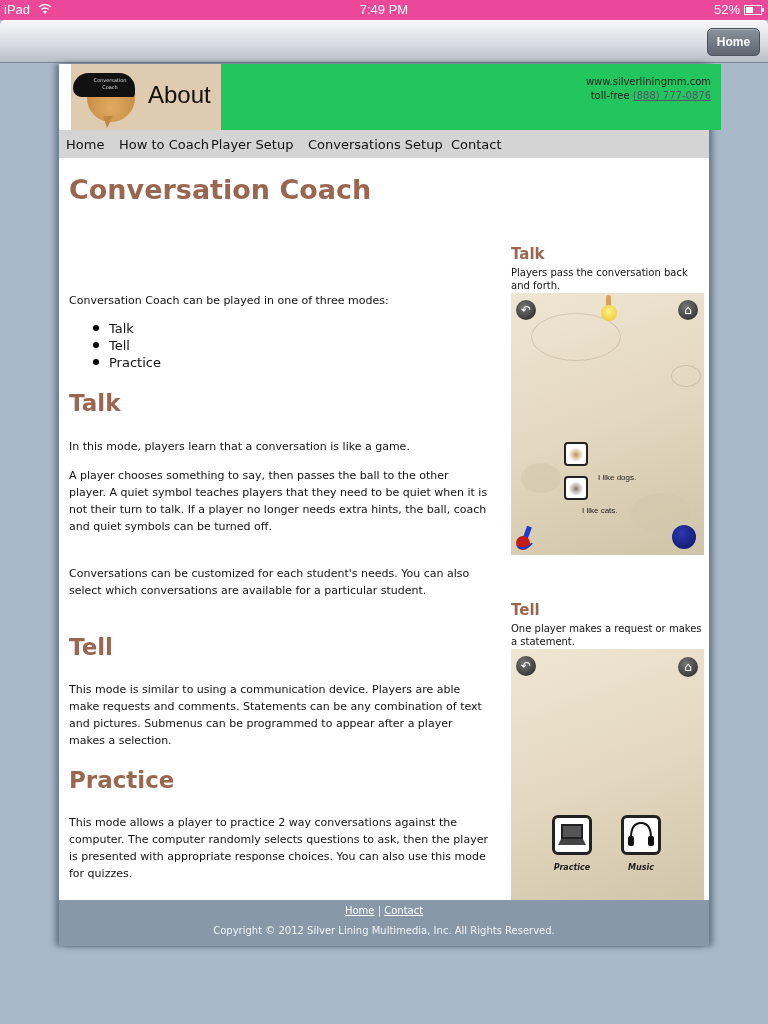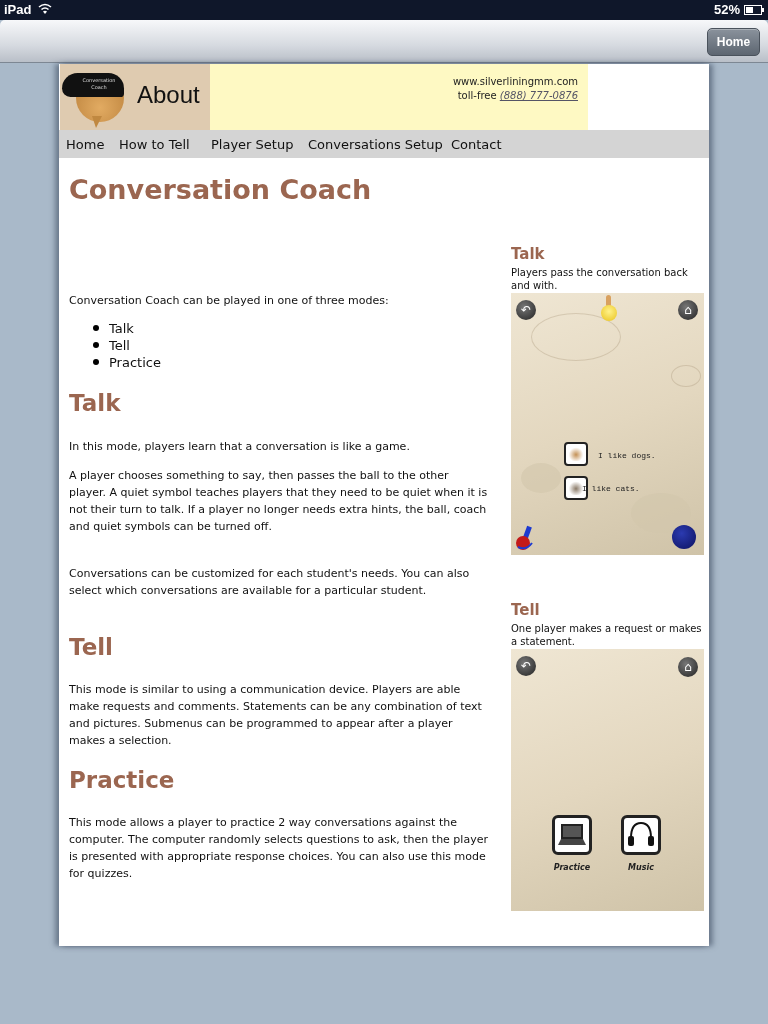--- a/index.html
+++ b/index.html
@@ -1,21 +1,21 @@
 <!DOCTYPE html>
 <html><head>
 <meta charset="utf-8">
 <style>
   * { box-sizing: border-box; margin: 0; padding: 0; }
   html, body { width: 768px; height: 1024px; overflow: hidden; }
   body { background: #a9b9c9; font-family: "DejaVu Sans", sans-serif; position: relative; }
 
   
-  .status-bar { position: absolute; left: 0; top: 0; width: 768px; height: 20px; background: #0f172a; color: #fff;
-    font-family: "Liberation Sans", sans-serif; font-size: 13px; font-weight: bold; }
+  .status-bar { position: absolute; left: 0; top: 0; width: 768px; height: 20px; background: #ec4899; color: #fff;
+    font-family: "Liberation Sans", sans-serif; font-size: 13px; font-weight: normal; }
   .status-bar .carrier { position: absolute; left: 4px; top: 2px; }
   .status-bar .wifi { position: absolute; left: 38px; top: 3px; width: 14px; height: 12px; }
   .status-bar .time { position: absolute; left: 0; right: 0; top: 2px; text-align: center; }
   .status-bar .battery-pct { position: absolute; right: 28px; top: 2px; }
   .status-bar .battery { position: absolute; right: 6px; top: 5px; width: 18px; height: 10px; border: 1px solid #fff; }
   .status-bar .battery::before { content: ""; position: absolute; left: 1px; top: 1px; bottom: 1px; width: 7px; background: #fff; }
   .status-bar .battery::after { content: ""; position: absolute; right: -3px; top: 2px; width: 2px; height: 4px; background: #fff; }
 
   
   .nav-bar { position: absolute; left: 0; top: 20px; width: 768px; height: 43px;
@@ -23,32 +23,32 @@
     border-radius: 5px 5px 0 0; }
   .nav-home-btn { position: absolute; right: 8px; top: 8px; width: 53px; height: 28px; border-radius: 5px;
     background: linear-gradient(#8a929c, #5d6671); border: 1px solid #4a525c; color: #fff;
     font-family: "Liberation Sans", sans-serif; font-size: 12px; font-weight: bold; text-align: center;
     line-height: 26px; box-shadow: inset 0 1px 0 rgba(255,255,255,0.3); }
 
   
   .page { position: absolute; left: 59px; top: 64px; width: 650px; height: 882px; background: #fff;
     box-shadow: -4px 0 5px rgba(60,75,95,0.55), 4px 0 5px rgba(60,75,95,0.55); }
 
-  .header { position: absolute; left: 1px; top: 0; width: 528px; height: 66px; background: #fef9c3; }
+  .header { position: absolute; left: 12px; top: 0; width: 650px; height: 66px; background: #22c55e; }
   .logo-box { position: absolute; left: 0; top: 0; width: 150px; height: 66px; background: #dfcbb0; }
   .logo-bubble { position: absolute; left: 16px; top: 10px; width: 48px; height: 48px; border-radius: 50%;
     background: radial-gradient(circle at 50% 70%, #e2ab62, #b47a35); }
   .logo-tail { position: absolute; left: 32px; top: 52px; width: 0; height: 0; border-left: 4px solid transparent;
     border-right: 6px solid transparent; border-top: 12px solid #c08840; }
   .logo-cap { position: absolute; left: 2px; top: 9px; width: 62px; height: 24px; background: #111;
     border-radius: 26px 26px 6px 14px; color: #ddd; font-size: 5px; text-align: center; line-height: 7px; padding-top: 4px; padding-left: 12px; }
   .about-title { position: absolute; left: 77px; top: 17px; font-family: "Liberation Sans", sans-serif;
     font-size: 24px; color: #111; }
   .contact-info { position: absolute; right: 10px; top: 11px; text-align: right; font-size: 10px; color: #222; line-height: 14px; }
-  .contact-info .phone { color: #556; text-decoration: underline; font-style: italic; }
+  .contact-info .phone { color: #556; text-decoration: underline; }
 
   .menu { position: absolute; left: 0; top: 66px; width: 650px; height: 28px; background: #d4d4d4; }
   .menu-item { position: absolute; top: 7px; font-size: 13px; color: #111; white-space: nowrap; }
 
   
   .main { position: absolute; left: 10px; top: 94px; width: 420px; }
   .h1 { position: absolute; left: 0; top: 16px; font-size: 27px; font-weight: bold; color: #9b6650; white-space: nowrap; }
   .h2 { position: absolute; left: 0; font-size: 23px; font-weight: bold; color: #9b6650; }
   .p { position: absolute; left: 0; width: 420px; font-size: 11px; line-height: 17px; color: #111; }
   .bullets { position: absolute; left: 24px; top: 162px; font-size: 13px; line-height: 17px; color: #111; list-style: none; }
@@ -63,21 +63,21 @@
     background: linear-gradient(160deg, #efe6d3, #e3d7bf 50%, #cfc3a8); overflow: hidden; }
   .round-btn { position: absolute; width: 20px; height: 20px; border-radius: 50%;
     background: radial-gradient(circle at 40% 35%, #777, #222); color: #fff; font-size: 12px; text-align: center; line-height: 20px; }
   .bubble-outline { position: absolute; border: 1px solid rgba(160,140,110,0.3); border-radius: 50%; }
   .bubble-fill { position: absolute; background: rgba(210,198,172,0.6); border-radius: 50%; }
   .coach-face { position: absolute; left: 90px; top: 12px; width: 16px; height: 16px; border-radius: 50%;
     background: radial-gradient(circle at 50% 40%, #fff28a, #e9c21b); }
   .coach-finger { position: absolute; left: 95px; top: 2px; width: 5px; height: 12px; background: #d9a15f; border-radius: 3px; }
   .pic-tile { position: absolute; width: 24px; height: 24px; border: 2px solid #222; border-radius: 4px; background: #fff; }
   .pic-tile .inner { position: absolute; left: 3px; top: 3px; right: 3px; bottom: 3px; }
-  .pic-label { position: absolute; font-family: Liberation Mono, monospace; font-size: 8px; color: #222; }
+  .pic-label { position: absolute; font-family: Liberation Sans, sans-serif; font-size: 8px; color: #222; margin-top: 22px; }
   .ball { position: absolute; width: 24px; height: 24px; border-radius: 50%; background: radial-gradient(circle at 40% 35%, #2b3ab0, #0c1260); }
   .whistle { position: absolute; left: 3px; top: 232px; width: 24px; height: 26px; }
   .big-tile { position: absolute; width: 40px; height: 40px; border: 3px solid #222; border-radius: 6px; background: #fff; }
   .big-label { position: absolute; font-size: 8px; font-weight: bold; font-style: italic; color: #222; text-align: center; width: 50px; }
 
   
   .footer { position: absolute; left: 0; top: 836px; width: 650px; height: 46px; background: #8898a8; color: #f2f4f6; font-size: 10px; text-align: center; }
   .footer-links { position: absolute; left: 0; right: 0; top: 5px; }
   .footer-links a { color: #fff; text-decoration: underline; }
   .copyright { position: absolute; left: 0; right: 0; top: 25px; }
@@ -85,20 +85,21 @@
 </head>
 <body>
 
 <div class="status-bar">
   <span class="carrier">iPad</span>
   <svg class="wifi" viewBox="0 0 14 12">
     <path d="M1 4 Q7 -1 13 4" stroke="#fff" stroke-width="1.6" fill="none"></path>
     <path d="M3.5 6.5 Q7 3.5 10.5 6.5" stroke="#fff" stroke-width="1.6" fill="none"></path>
     <path d="M7 11 L5 8.5 Q7 7 9 8.5 Z" fill="#fff"></path>
   </svg>
+  <span class="time">7:49 PM</span>
   <span class="battery-pct">52%</span>
   <span class="battery"></span>
 </div>
 
 <div class="nav-bar">
   <div class="nav-home-btn">Home</div>
 </div>
 
 <div class="page">
 
@@ -113,21 +114,21 @@
       <div>www.silverliningmm.com</div>
       <div>
         <span>toll-free</span>
         <span class="phone">(888) 777-0876</span>
       </div>
     </div>
   </div>
 
   <div class="menu">
     <span class="menu-item" style="left:7px">Home</span>
-    <span class="menu-item" style="left:60px">How to Tell</span>
+    <span class="menu-item" style="left:60px">How to Coach</span>
     <span class="menu-item" style="left:152px">Player Setup</span>
     <span class="menu-item" style="left:249px">Conversations Setup</span>
     <span class="menu-item" style="left:392px">Contact</span>
   </div>
 
   <div class="main">
     <div class="h1">Conversation Coach</div>
     <div class="p" style="top:134px">Conversation Coach can be played in one of three modes:</div>
     <ul class="bullets">
       <li>Talk</li>
@@ -142,21 +143,21 @@
 
     <div class="h2" style="top:476px">Tell</div>
     <div class="p" style="top:523px">This mode is similar to using a communication device.  Players are able make requests and comments.  Statements can be any combination of text and pictures.   Submenus can be programmed to appear after a player makes a selection.</div>
 
     <div class="h2" style="top:609px">Practice</div>
     <div class="p" style="top:656px">This mode allows a player to practice 2 way conversations against the computer.   The computer randomly selects questions to ask, then the player is presented with appropriate response choices.  You can also use this mode for quizzes.</div>
   </div>
 
   <div class="side">
     <div class="side-h" style="top:87px">Talk</div>
-    <div class="side-p" style="top:108px">Players pass the conversation back and with.</div>
+    <div class="side-p" style="top:108px">Players pass the conversation back and forth.</div>
 
     <div class="shot" style="top:135px">
       <div class="bubble-outline" style="left:20px;top:20px;width:90px;height:48px;"></div>
       <div class="bubble-outline" style="left:160px;top:72px;width:30px;height:22px;"></div>
       <div class="bubble-fill" style="left:10px;top:170px;width:40px;height:30px;"></div>
       <div class="bubble-fill" style="left:120px;top:200px;width:60px;height:40px;"></div>
       <div class="round-btn" style="left:5px;top:7px;">↶</div>
       <div class="coach-finger"></div>
       <div class="coach-face"></div>
       <div class="round-btn" style="left:167px;top:7px;">⌂</div>
@@ -198,13 +199,21 @@
         <svg viewBox="0 0 34 34" width="34" height="34">
           <path d="M7 20 Q7 5 17 5 Q27 5 27 20" stroke="#111" stroke-width="2" fill="none"></path>
           <rect x="4" y="18" width="6" height="10" rx="2" fill="#111"></rect>
           <rect x="24" y="18" width="6" height="10" rx="2" fill="#111"></rect>
         </svg>
       </div>
       <div class="big-label" style="left:105px;top:214px;">Music</div>
     </div>
   </div>
 
+  <div class="footer">
+    <div class="footer-links">
+      <a>Home</a>
+      <span>|</span>
+      <a>Contact</a>
+    </div>
+    <div class="copyright">Copyright © 2012 Silver Lining Multimedia, Inc. All Rights Reserved.</div>
+  </div>
 </div>
 
 </body></html>

